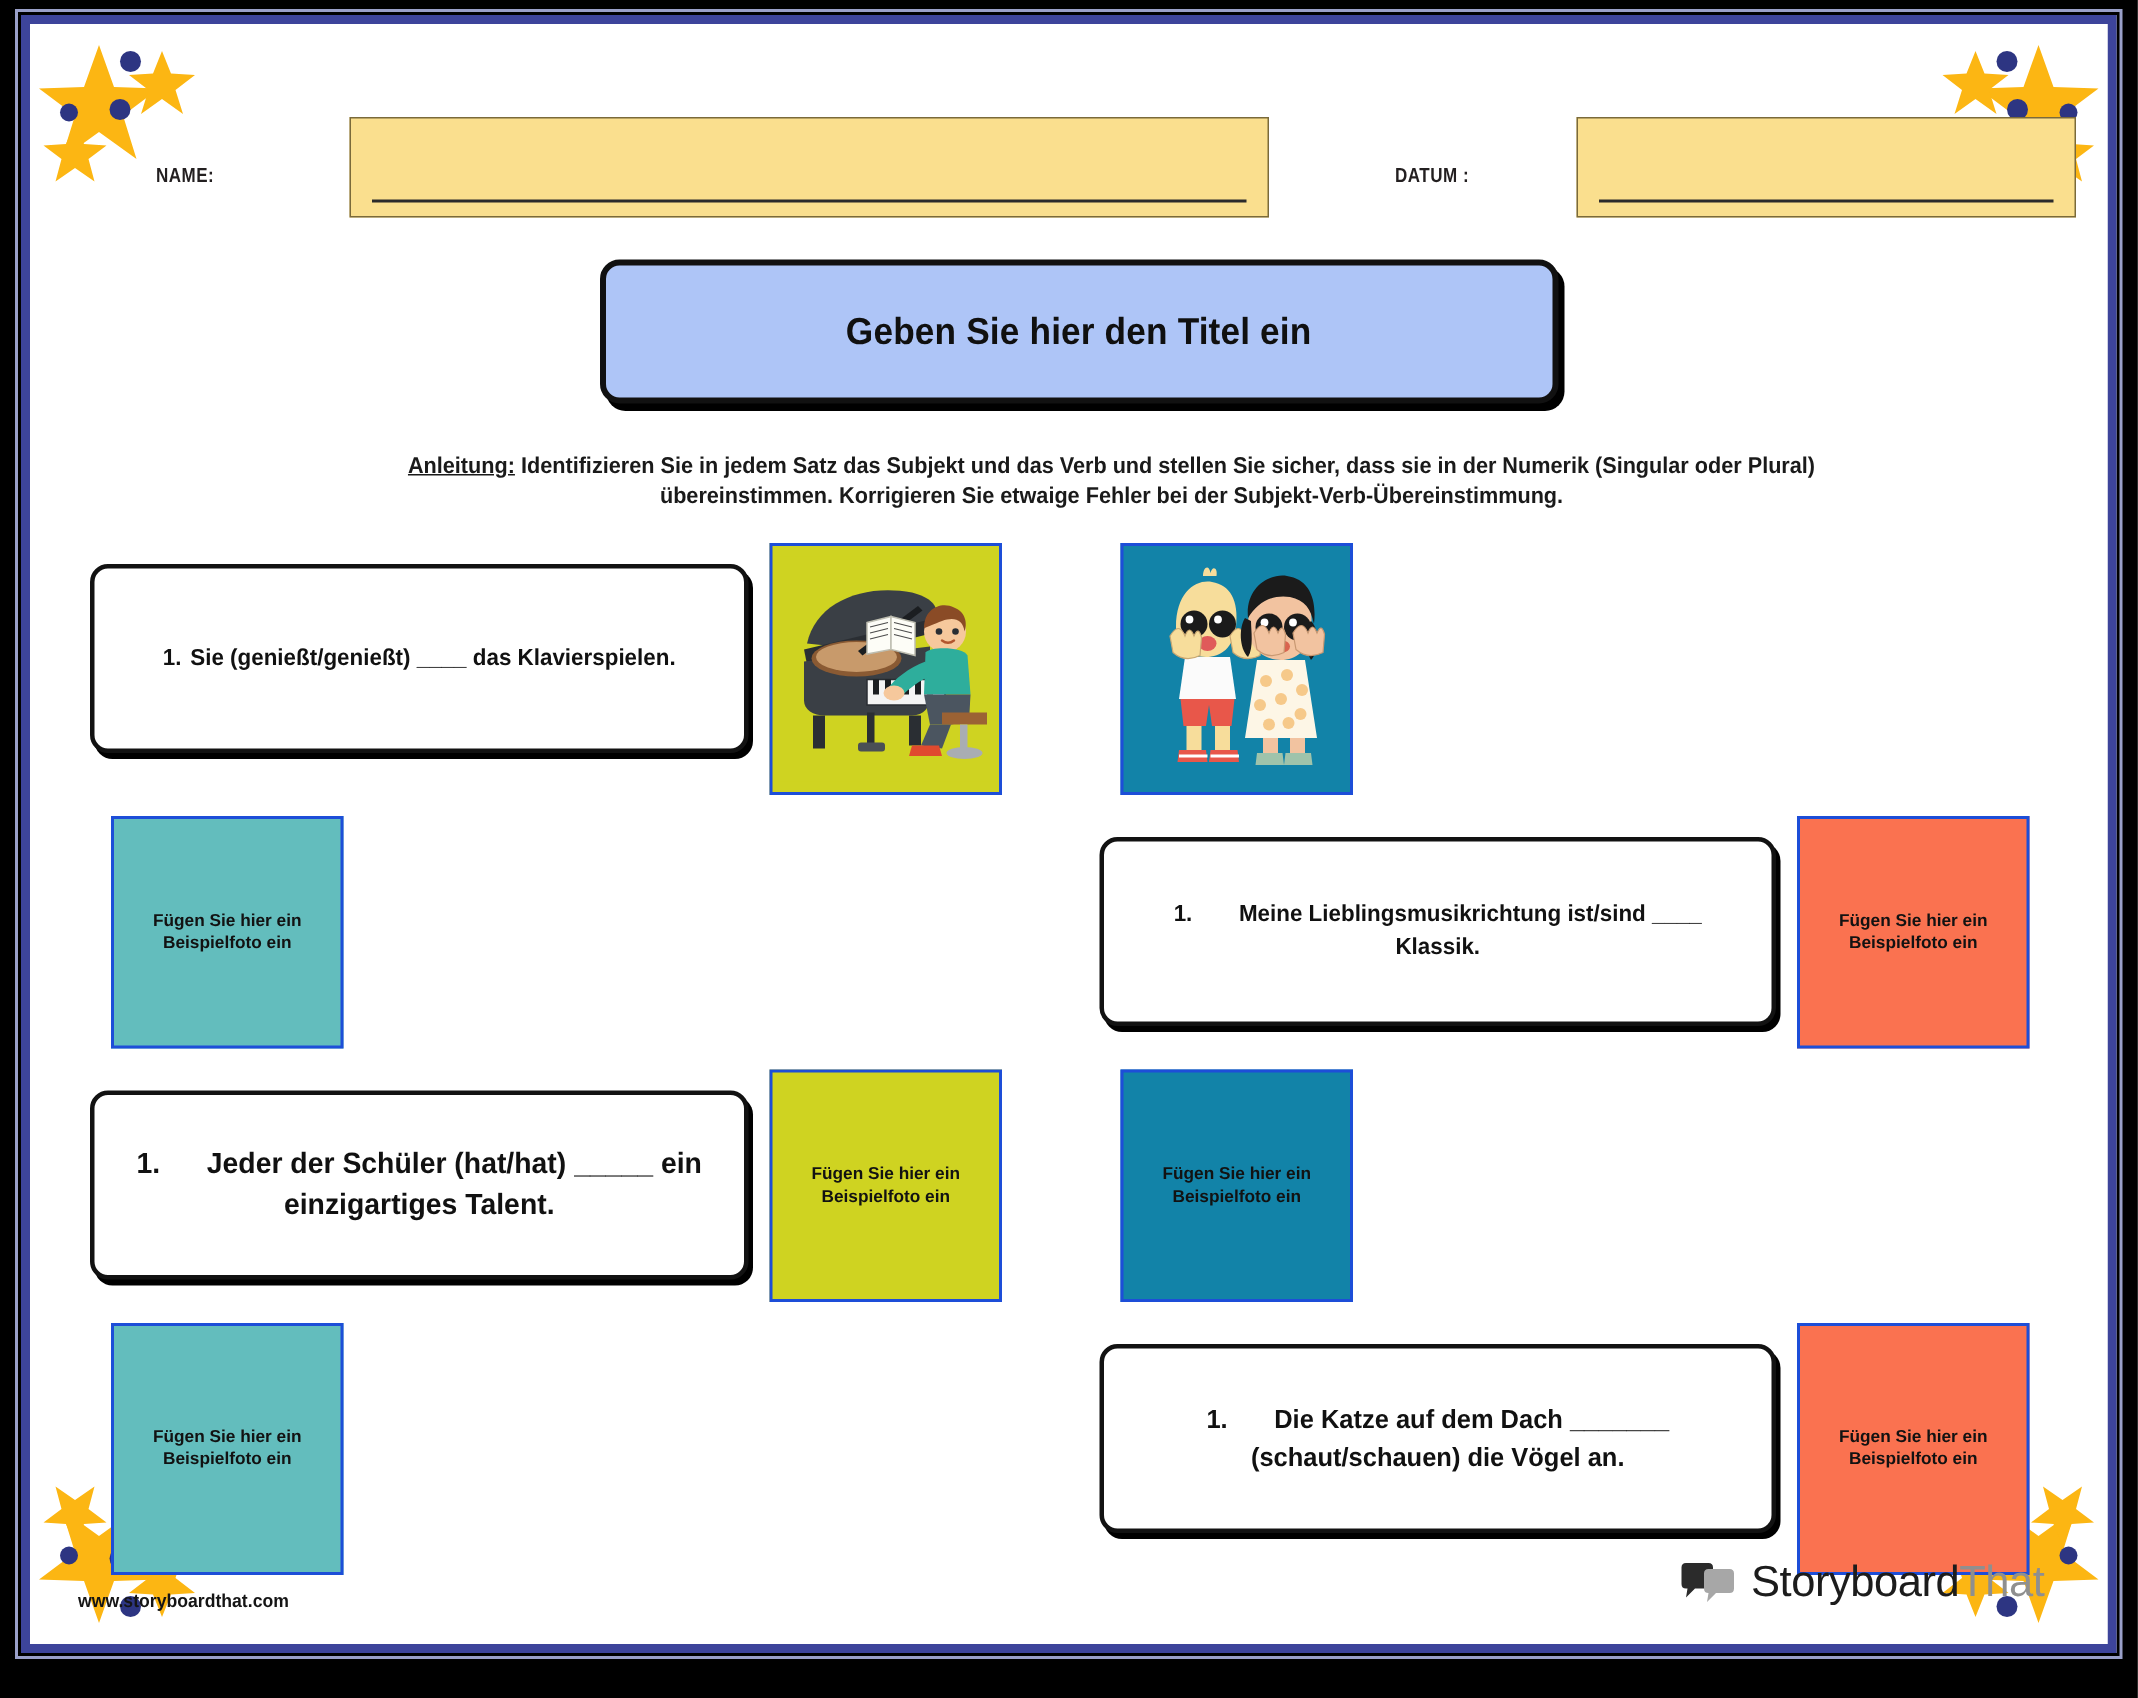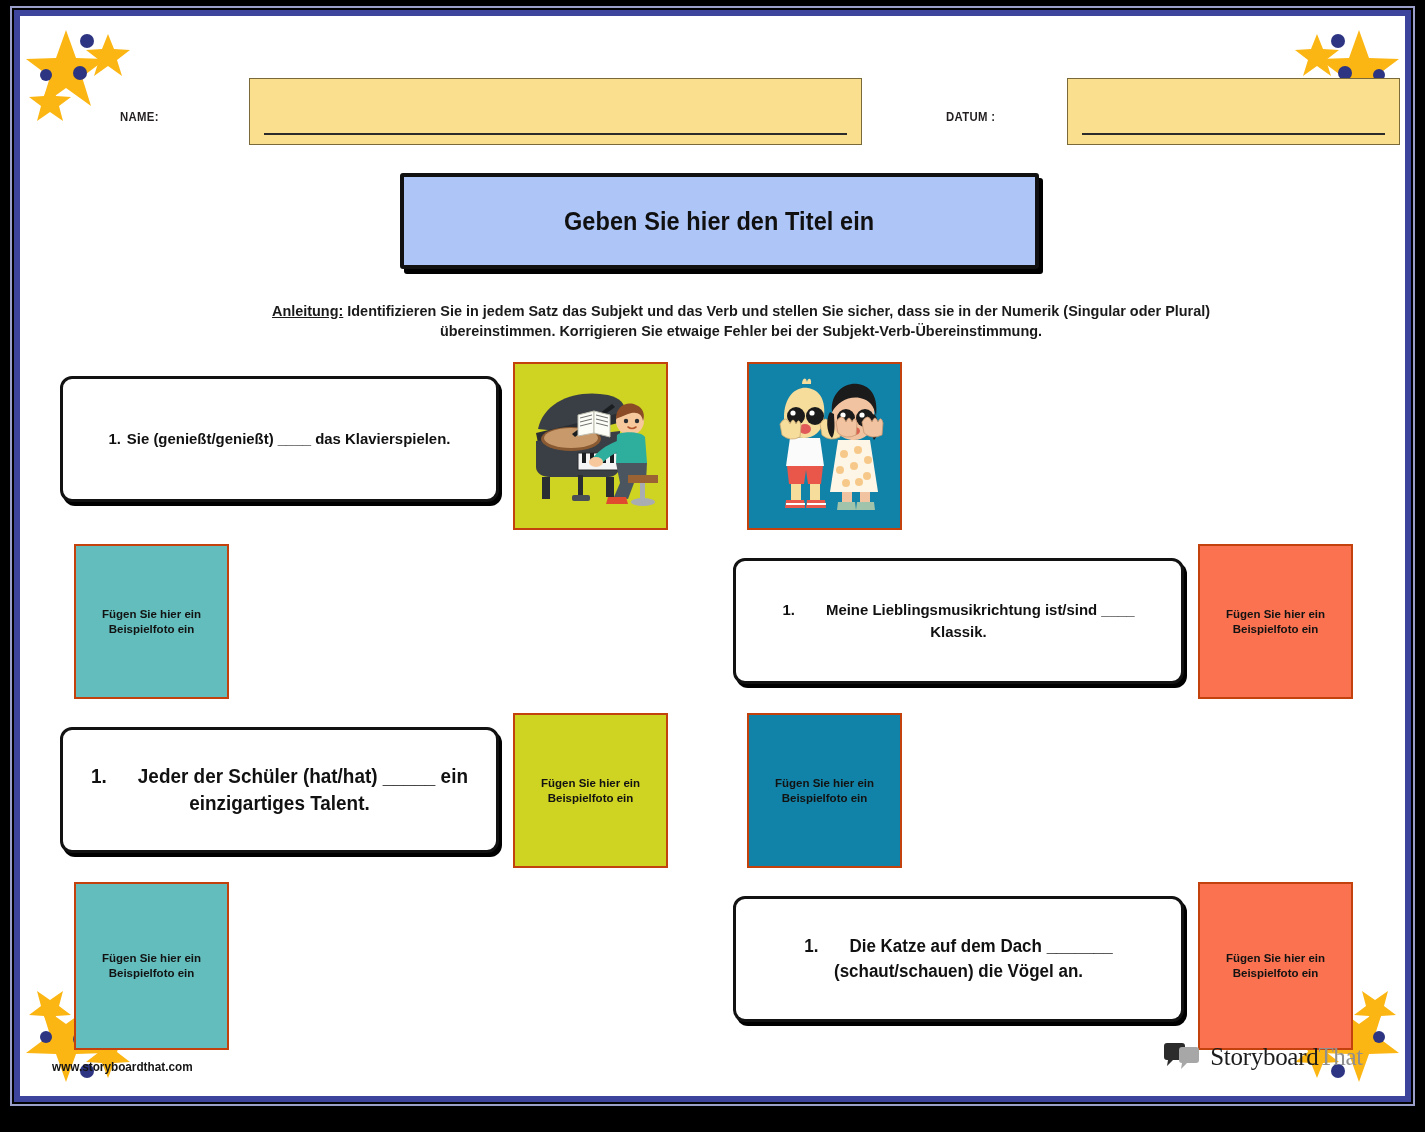--- a/index.html
+++ b/index.html
@@ -35,21 +35,21 @@
   .stars { position: absolute; width: 130px; height: 110px; pointer-events: none; }
   .stars.tl { left: 0; top: 0; }
   .stars.tr { right: 0; top: 0; transform: scaleX(-1); }
   .stars.bl { left: 0; bottom: 0; transform: scaleY(-1); }
   .stars.br { right: 0; bottom: 0; transform: scale(-1,-1); }
   .stars svg { display:block; }
 
   
   .header-row {
     position: absolute;
-    left: 16px; top: 62px;
+    left: 0; top: 62px;
     width: 100%; height: 75px;
   }
   .lbl {
     position: absolute;
     font-weight: 700;
     font-size: 13.5px;
     letter-spacing: .4px;
     color: #231f20;
     transform: scaleX(.84);
     transform-origin: left center;
@@ -71,21 +71,21 @@
     border-bottom: 2.5px solid #2b2b2b;
   }
 
   
   .title-banner {
     position: absolute;
     left: 380px; top: 157px;
     width: 639px; height: 96px;
     background: #aec5f7;
     border: 4px solid #111;
-    border-radius: 3px;
+    border-radius: 13px;
     box-shadow: 4px 5px 0 0 #000;
     display: flex; align-items: center; justify-content: center;
   }
   .title-banner .t {
     font-size: 25px;
     font-weight: 700;
     color: #101010;
     letter-spacing: .1px;
     transform: scaleX(.94);
   }
@@ -144,21 +144,21 @@
   }
   .qtext.big { font-size: 19.5px; line-height: 1.4; }
   .qtext.mid { font-size: 17.5px; line-height: 1.42; }
   .qtext .num { margin-right: 6px; }
   .qtext .ind { display: inline-block; width: 26px; }
 
   
   .photo {
     width: 155px;
     height: 155px;
-    border: 2px solid #c2410c;
+    border: 2px solid #1d4ed8;
     margin-left: 14px;
     display: flex;
     align-items: center;
     justify-content: center;
     position: relative;
     overflow: hidden;
     flex: 0 0 auto;
   }
   .photo .ph-text {
     font-size: 11.5px;
@@ -183,24 +183,24 @@
   }
   .brand {
     position: absolute;
     right: 42px; bottom: 24px;
     display: flex;
     align-items: center;
     gap: 8px;
     z-index: 5;
   }
   .brand .word {
-    font-size: 25px;
+    font-size: 29px;
     letter-spacing: -.3px;
     color: #1c1c1c;
-    font-family: Liberation Serif, serif;
+    font-family: Liberation Sans, sans-serif;
   }
   .brand .word .that { color: #8f8f8f; }
 </style>
 </head>
 <body>
 
 <div class="page">
   <div class="frame">
     <div class="sheet">
 

